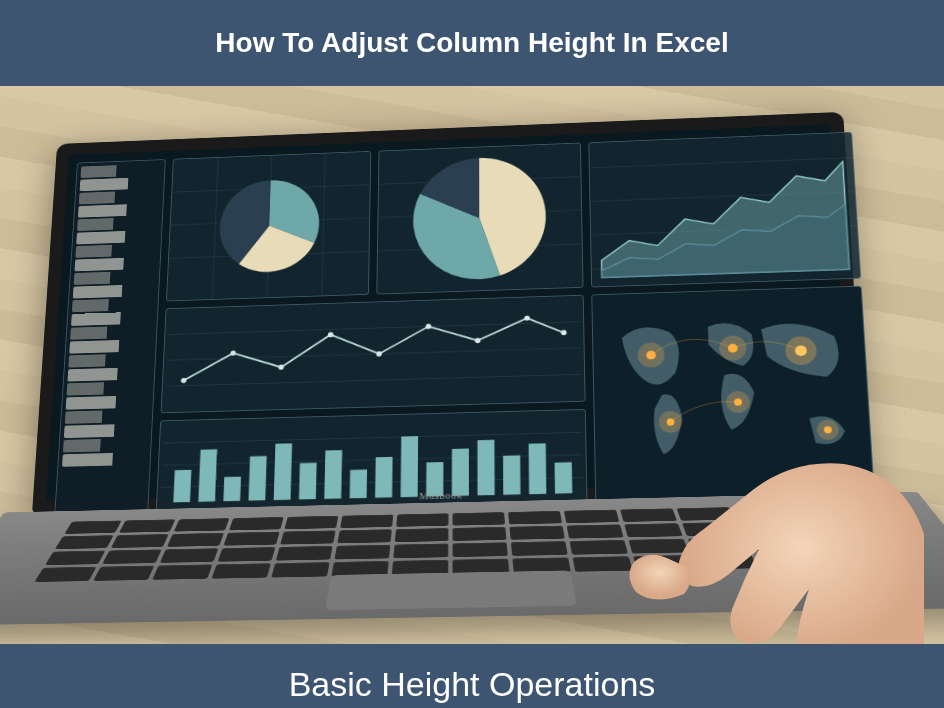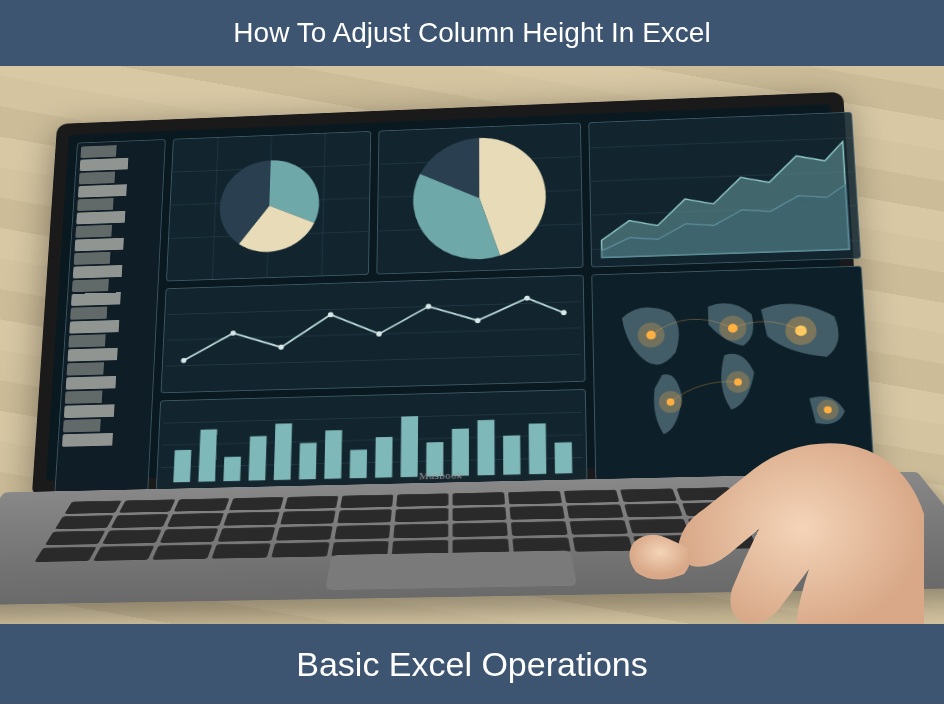--- a/index.html
+++ b/index.html
@@ -13,23 +13,23 @@
     .banner {
       background: #3d5570;
       color: #ffffff;
       text-align: center;
       display: flex;
       align-items: center;
       justify-content: center;
       width: 100%;
     }
     .top-banner {
-      height: 66px;
+      height: 86px;
       font-size: 28px;
-      font-weight: 400;
+      font-weight: 700;
       align-items: center;
     }
     .bottom-banner {
       height: 80px;
       font-size: 34px;
       font-weight: 400;
     }
     .photo-area {
       width: 100%;
       height: 558px;
@@ -422,14 +422,14 @@
         <stop offset="0%" stop-color="#f4d4b8"></stop>
         <stop offset="100%" stop-color="#d8a888"></stop>
       </radialGradient>
     </defs>
     <path d="M 380 280 L 380 140 Q 360 80 300 70 Q 250 65 210 95 L 160 135 Q 140 148 135 168 Q 133 185 148 192 Q 165 196 185 180 L 215 155 Q 200 185 188 215 Q 182 238 198 248 Q 218 255 235 235 L 265 195 Q 255 225 252 250 Q 252 272 275 275 Q 300 275 315 250 L 380 280 Z" fill="url(#skin)"></path>
     <path d="M 125 165 Q 105 155 90 168 Q 80 182 92 198 Q 110 212 140 200 Q 150 188 145 174 Z" fill="url(#skin)"></path>
   </svg>
 </div>
 
 <div class="banner bottom-banner">
-  <span>Basic Excel Operations</span>
+  <span>Basic Height Operations</span>
 </div>
 
 </body></html>

